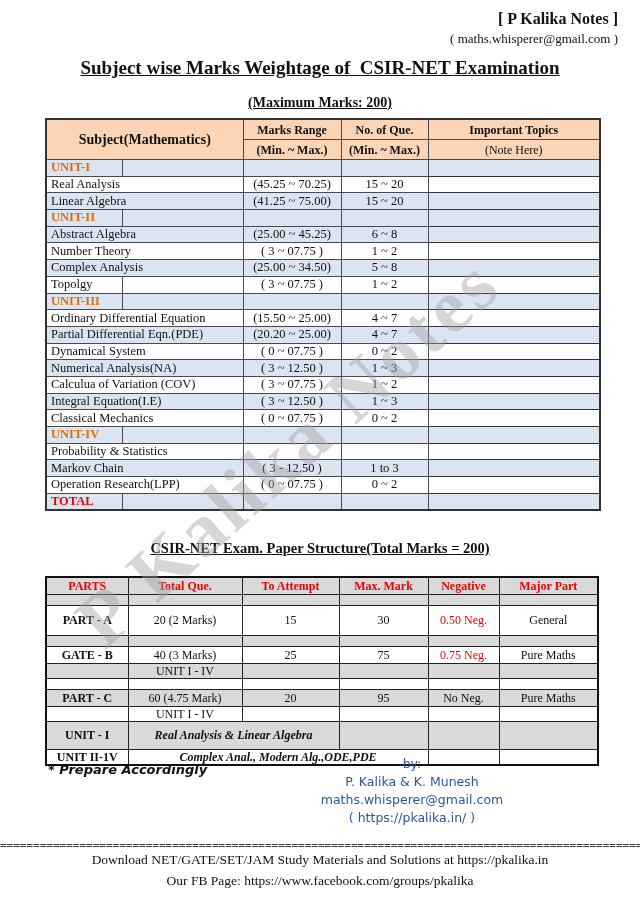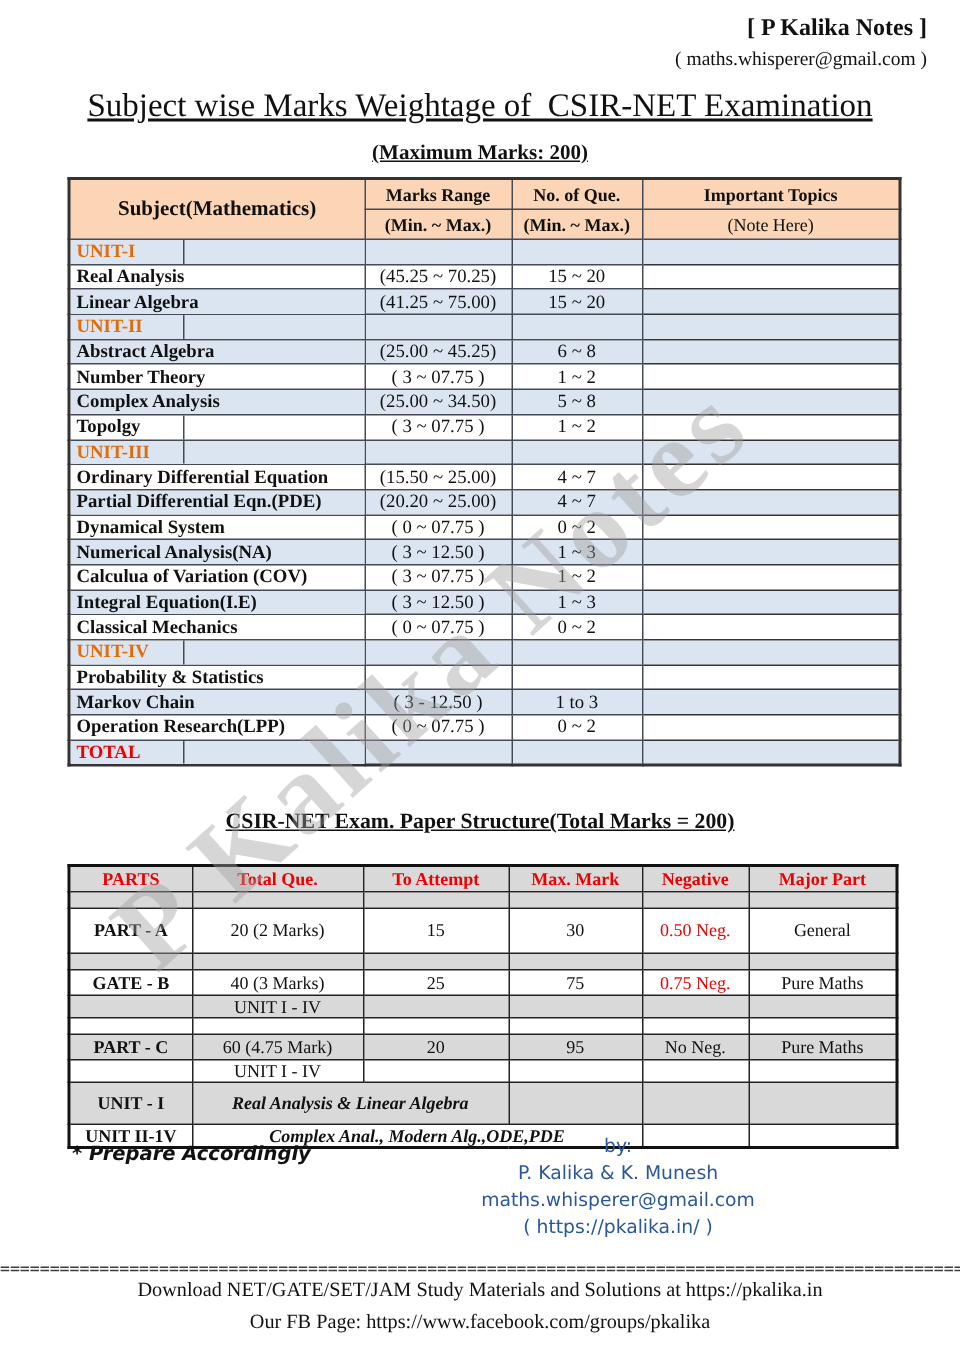--- a/index.html
+++ b/index.html
@@ -6,21 +6,21 @@
   .page{
     position:relative; width:640px; height:905px; background:#ffffff;
     font-family:"Liberation Serif","DejaVu Serif",serif; color:#111; overflow:hidden;
   }
   
   .hdr-right{position:absolute; top:10px; right:22px; text-align:right;}
   .hdr-badge{font-weight:bold; font-size:16px;}
   .hdr-email{font-size:13px; margin-top:3px;}
   .doc-title{
     position:absolute; top:57px; left:0; width:100%; text-align:center;
-    font-size:22px; font-weight:normal; text-decoration:underline; white-space:pre;
+    font-size:19px; font-weight:bold; text-decoration:underline; white-space:pre;
   }
   .doc-subtitle{
     position:absolute; top:95px; left:0; width:100%; text-align:center;
     font-size:14px; font-weight:bold; text-decoration:underline;
   }
   
   .watermark{
     position:absolute; left:88px; top:588px; z-index:6; pointer-events:none;
     font-size:76px; font-weight:bold; color:var(--wm); opacity:.42; letter-spacing:4px;
     transform:rotate(-42deg); transform-origin:left center; white-space:nowrap;
@@ -32,21 +32,21 @@
   }
   .t1, .t1 td, .t1 th{border:1px solid #454b55;}
   .t1{border:2px solid #333;}
   .t1 th{background:var(--peach); padding:0; line-height:18px; height:19px; font-weight:bold;}
   .t1 .th-main{font-size:14px;}
   .t1 .th-sub{font-size:12px;}
   .t1 .th-note{font-weight:normal; font-size:12px;}
   .t1 td{height:15.7px; padding:0 4px; line-height:15px; overflow:hidden;}
   .t1 tr.shaded td{background:var(--band);}
   .t1 td.topics{background:#fff; border-color:#333;}
-  .t1 td.subject{position:relative; text-align:left;font-weight:bold;}
+  .t1 td.subject{position:relative; text-align:left;}
   .t1 td.val{text-align:center; padding:0 2px;}
   .t1 td.subject.unit{color:var(--orange); font-weight:bold;}
   .t1 td.subject.total{color:var(--red); font-weight:bold;}
   .t1 td.subject .splitline{position:absolute; left:75px; top:-1px; bottom:-1px; width:0; border-left:1px solid #454b55;}
   
   .t2-title{
     position:absolute; top:540px; left:0; width:100%; text-align:center; z-index:2;
     font-size:14.5px; font-weight:bold; text-decoration:underline;
   }
   .t2{

